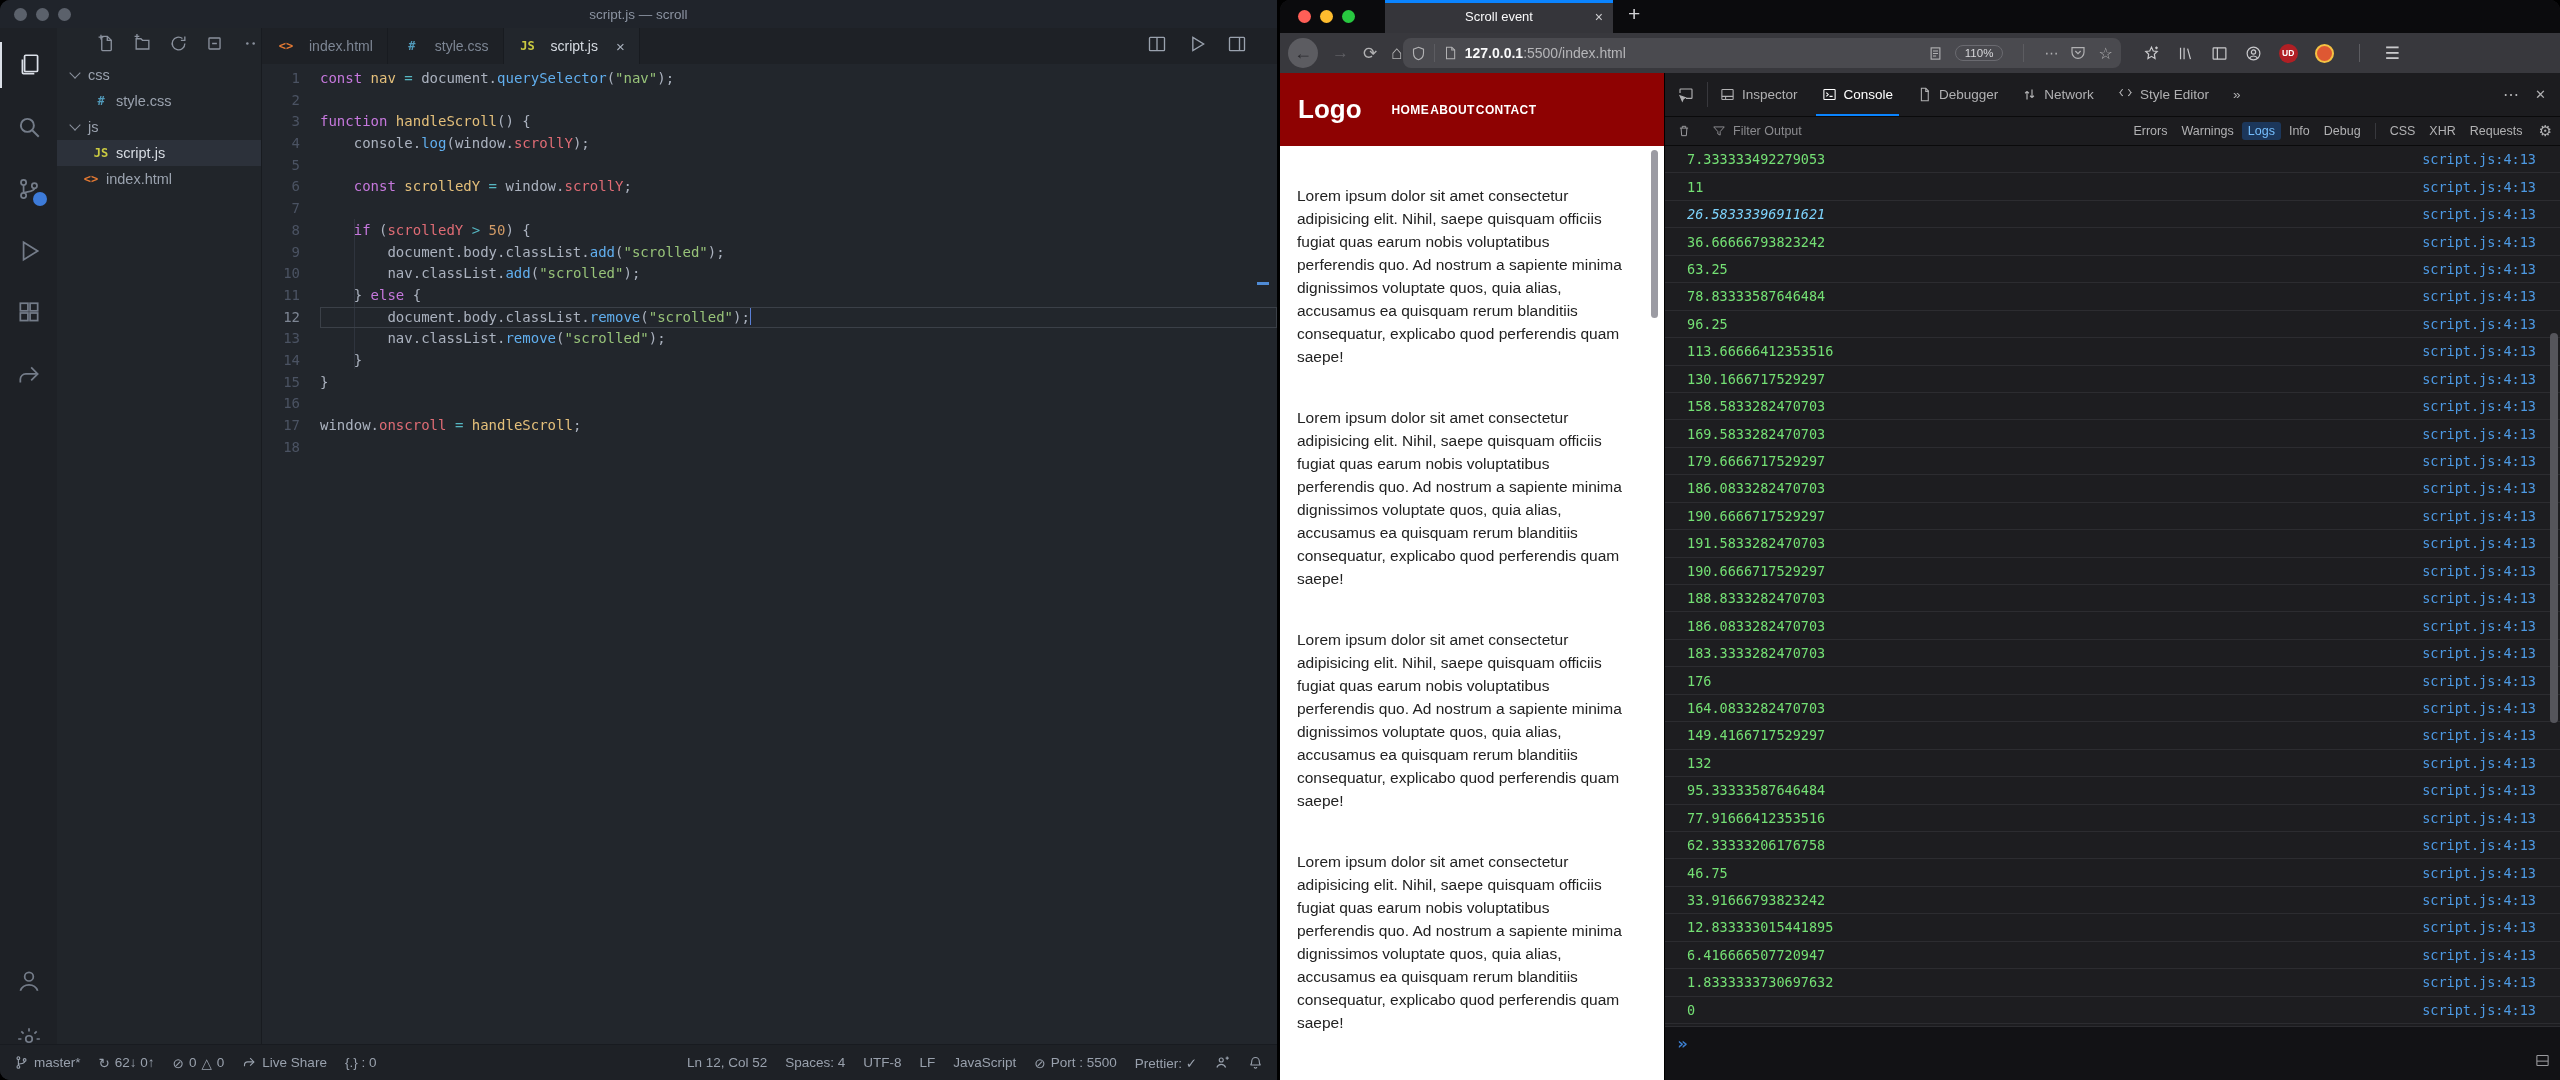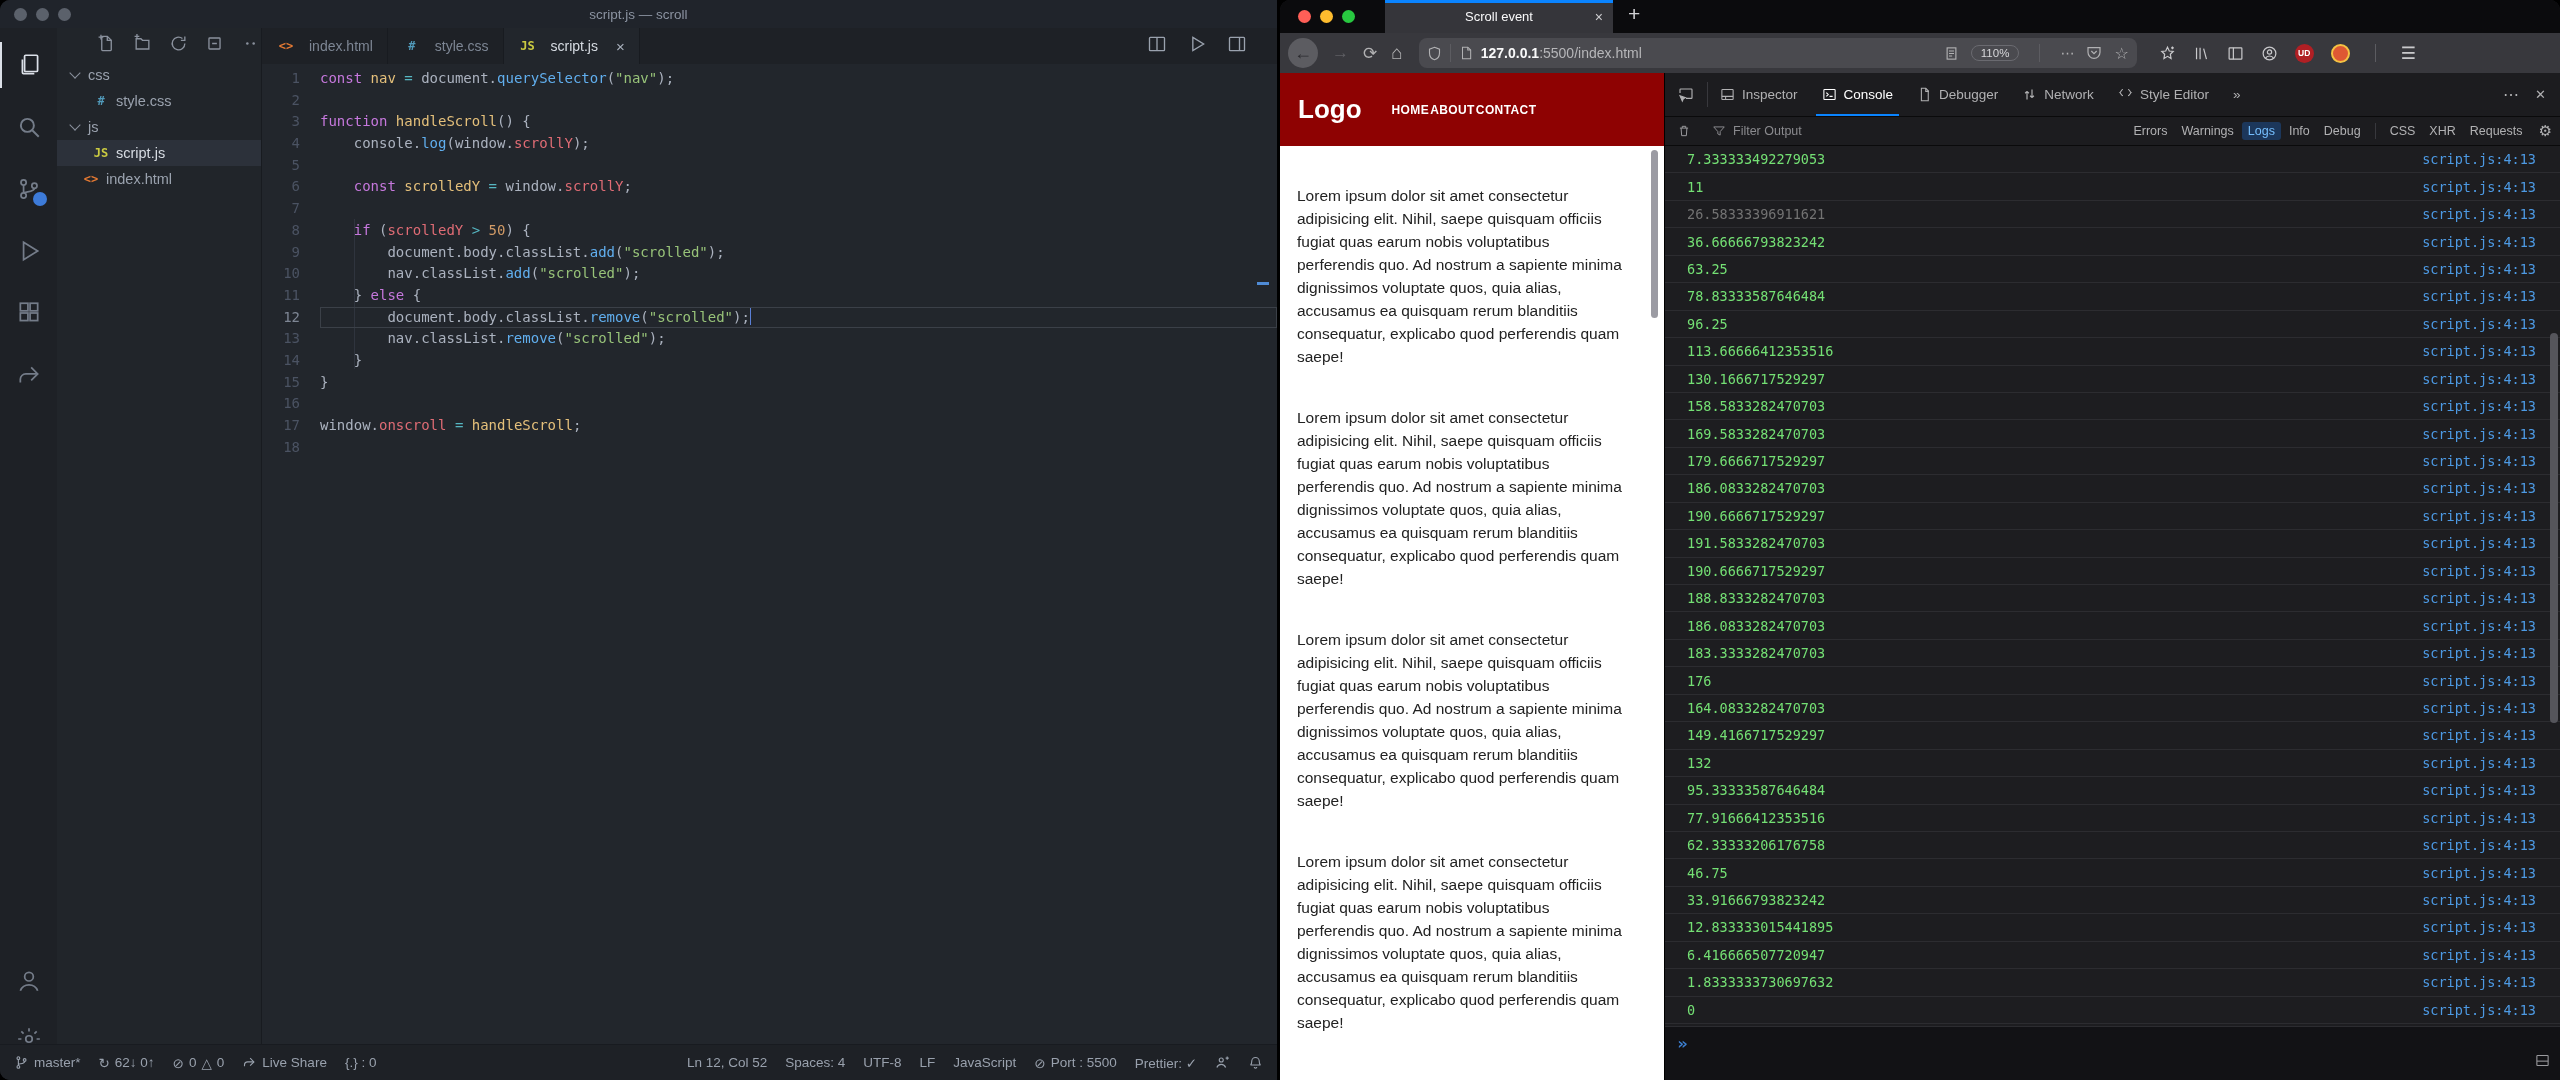--- a/index.html
+++ b/index.html
@@ -80,21 +80,21 @@
     display:flex; align-items:center; justify-content:center; color:#f9f9fa; font-size:13px; }
   .ff-tab::before { content:""; position:absolute; top:0; left:0; right:0; height:2.5px; background:#0a84ff; }
   .ff-tab .tclose { position:absolute; right:10px; color:#cfcfd2; font-size:14px; }
   .ff-newtab { position:absolute; left:348px; top:2px; color:#d0d0d3; font-size:21px; }
   .ff-navbar { position:absolute; top:33px; left:0; right:0; height:40px; background:#38383d;
     display:flex; align-items:center; color:#b1b1b3; }
   .nav-ic { margin-left:14px; font-size:17px; display:flex; align-items:center; }
   .backbtn { width:30px; height:30px; background:#5c5c61; border-radius:50%; margin-left:8px;
     display:flex; align-items:center; justify-content:center; color:#2b2b2f; font-size:18px; }
   .fwd { color:#5f5f64; }
-  .urlbar { margin-left:16px; width:718px; height:30px; background:#4a4a4f; border-radius:8px;
+  .urlbar { width:718px; height:30px; background:#4a4a4f; border-radius:8px;
     display:flex; align-items:center; padding:0 8px; font-size:14px; }
   .url-sep { width:1px; height:18px; background:#5c5c61; margin:0 8px; }
   .urlhost { color:#f9f9fa; font-weight:700; }
   .urlrest { color:#b6b6b9; }
   .url-right { margin-left:auto; display:flex; align-items:center; gap:12px; color:#b1b1b3; }
   .zoom-pill { border:1px solid #6a6a70; border-radius:10px; font-size:11.5px; padding:1px 9px; color:#d7d7da; }
   .ff-right-ics { display:flex; align-items:center; gap:17px; margin-left:22px; color:#c9c9cc; }
   .ff-right-ics svg { width:17px; height:17px; }
   .mini-badge { width:19px; height:19px; border-radius:50%; color:#fff; font-size:8.5px; font-weight:700;
     display:flex; align-items:center; justify-content:center; }
@@ -523,21 +523,21 @@
     <div class="dt-logs" id="dt-logs">
         <div class="logrow">
           <span class="logval" style="color: rgb(116, 224, 116);">7.333333492279053</span>
           <span class="logloc" style="color: rgb(77, 154, 228);">script.js:4:13</span>
         </div>
         <div class="logrow">
           <span class="logval" style="color: rgb(116, 224, 116);">11</span>
           <span class="logloc" style="color: rgb(77, 154, 228);">script.js:4:13</span>
         </div>
         <div class="logrow">
-          <span class="logval" style="color: #737373;">26.58333396911621</span>
+          <span class="logval" style="color: #7dd3fc; font-style: italic;">26.58333396911621</span>
           <span class="logloc" style="color: rgb(77, 154, 228);">script.js:4:13</span>
         </div>
         <div class="logrow">
           <span class="logval" style="color: rgb(116, 224, 116);">36.66666793823242</span>
           <span class="logloc" style="color: rgb(77, 154, 228);">script.js:4:13</span>
         </div>
         <div class="logrow">
           <span class="logval" style="color: rgb(116, 224, 116);">63.25</span>
           <span class="logloc" style="color: rgb(77, 154, 228);">script.js:4:13</span>
         </div>

